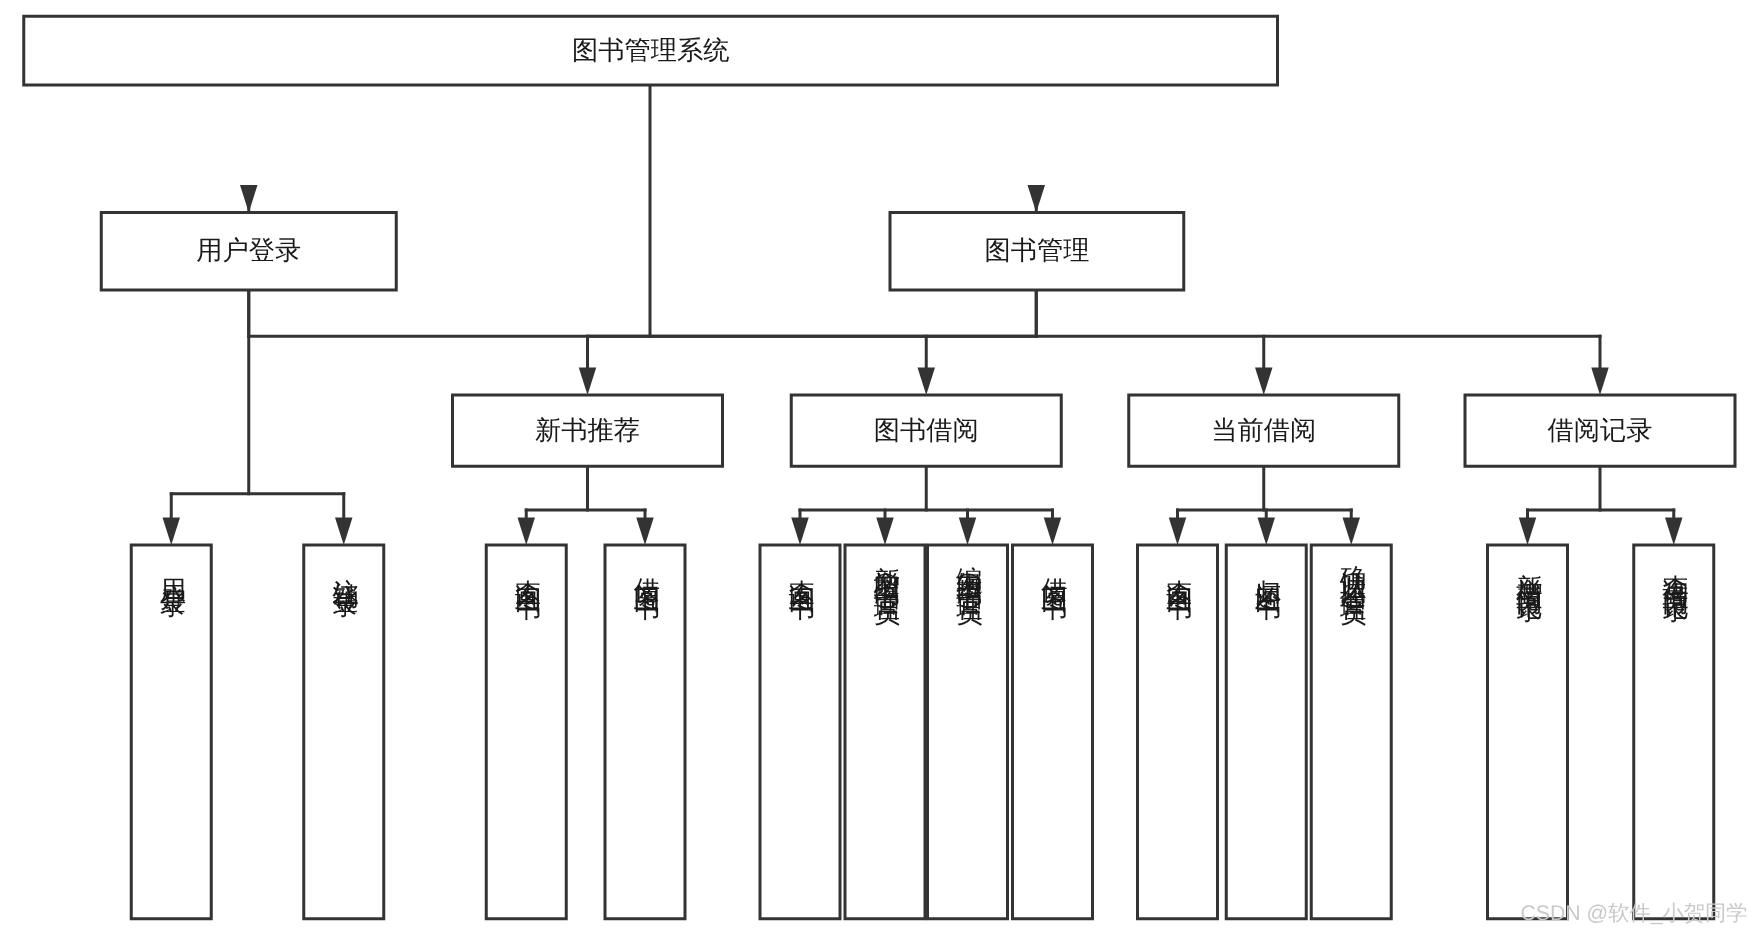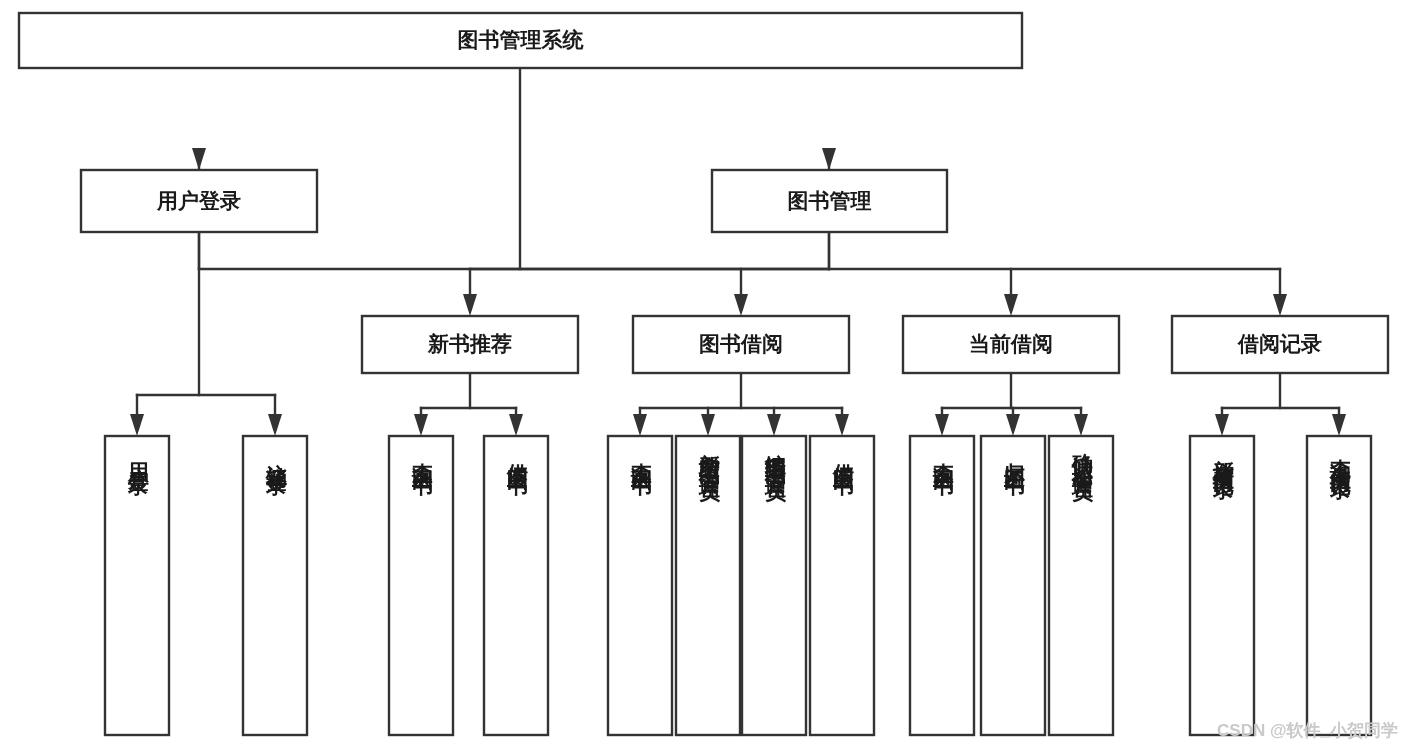--- a/index.html
+++ b/index.html
@@ -14,21 +14,20 @@
     font-family: "Liberation Sans", "DejaVu Sans", sans-serif;
     overflow: hidden;
     position: relative;
   }
   #diagram-root {
     position: absolute;
     left: 0;
     top: 0;
     width: 1405px;
     height: 747px;
-    font-weight: bold;
   }
   svg.diagram-canvas {
     display: block;
     width: 1405px;
     height: 747px;
   }
   .node-box {
     fill: #ffffff;
     stroke: #333333;
     stroke-width: 2.4;

